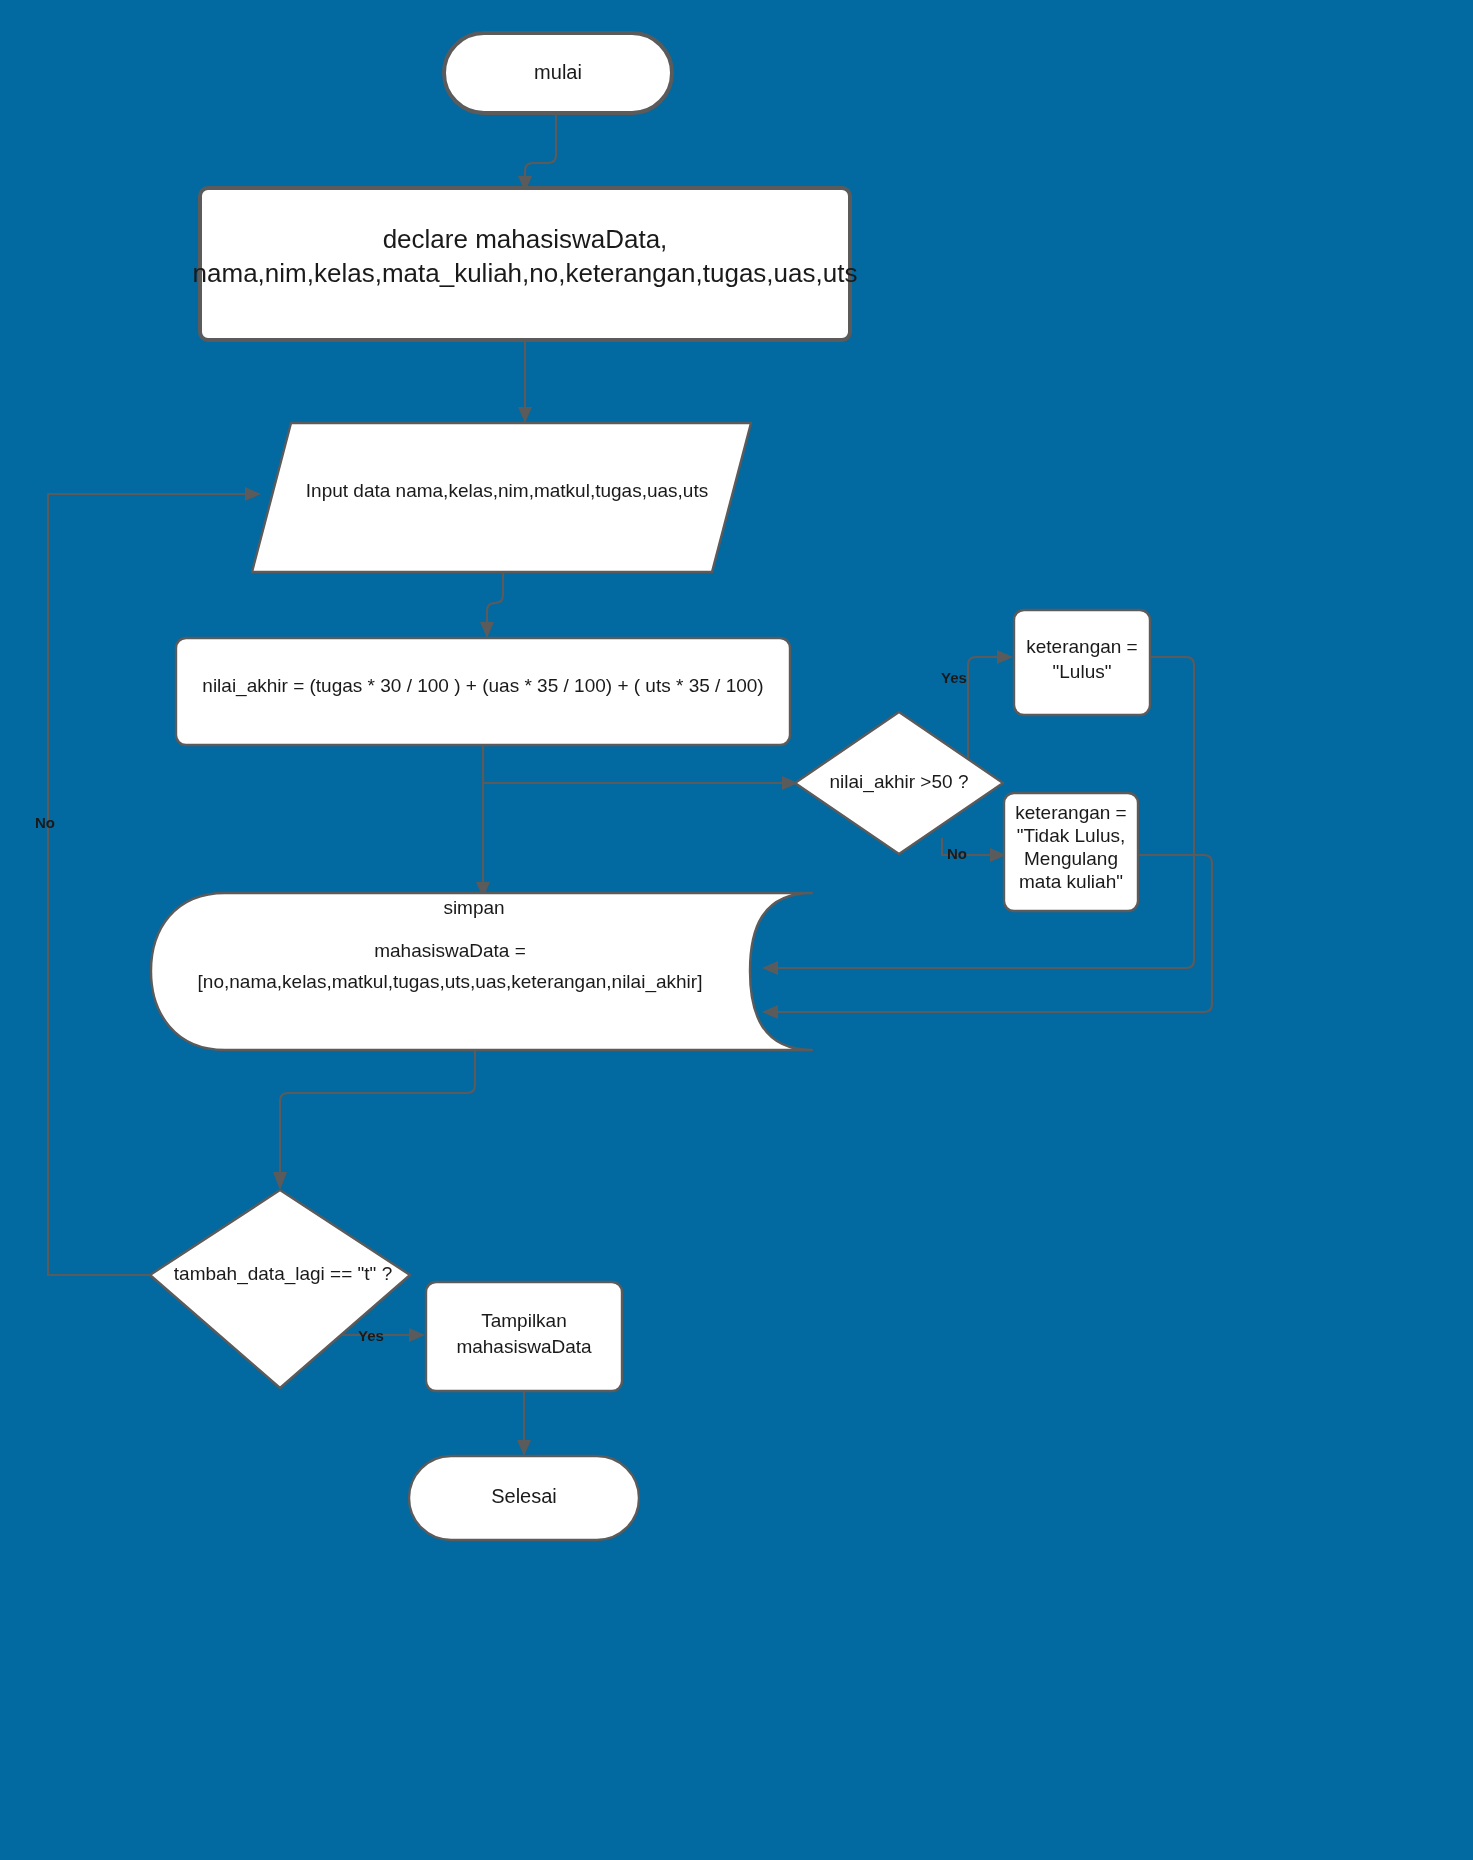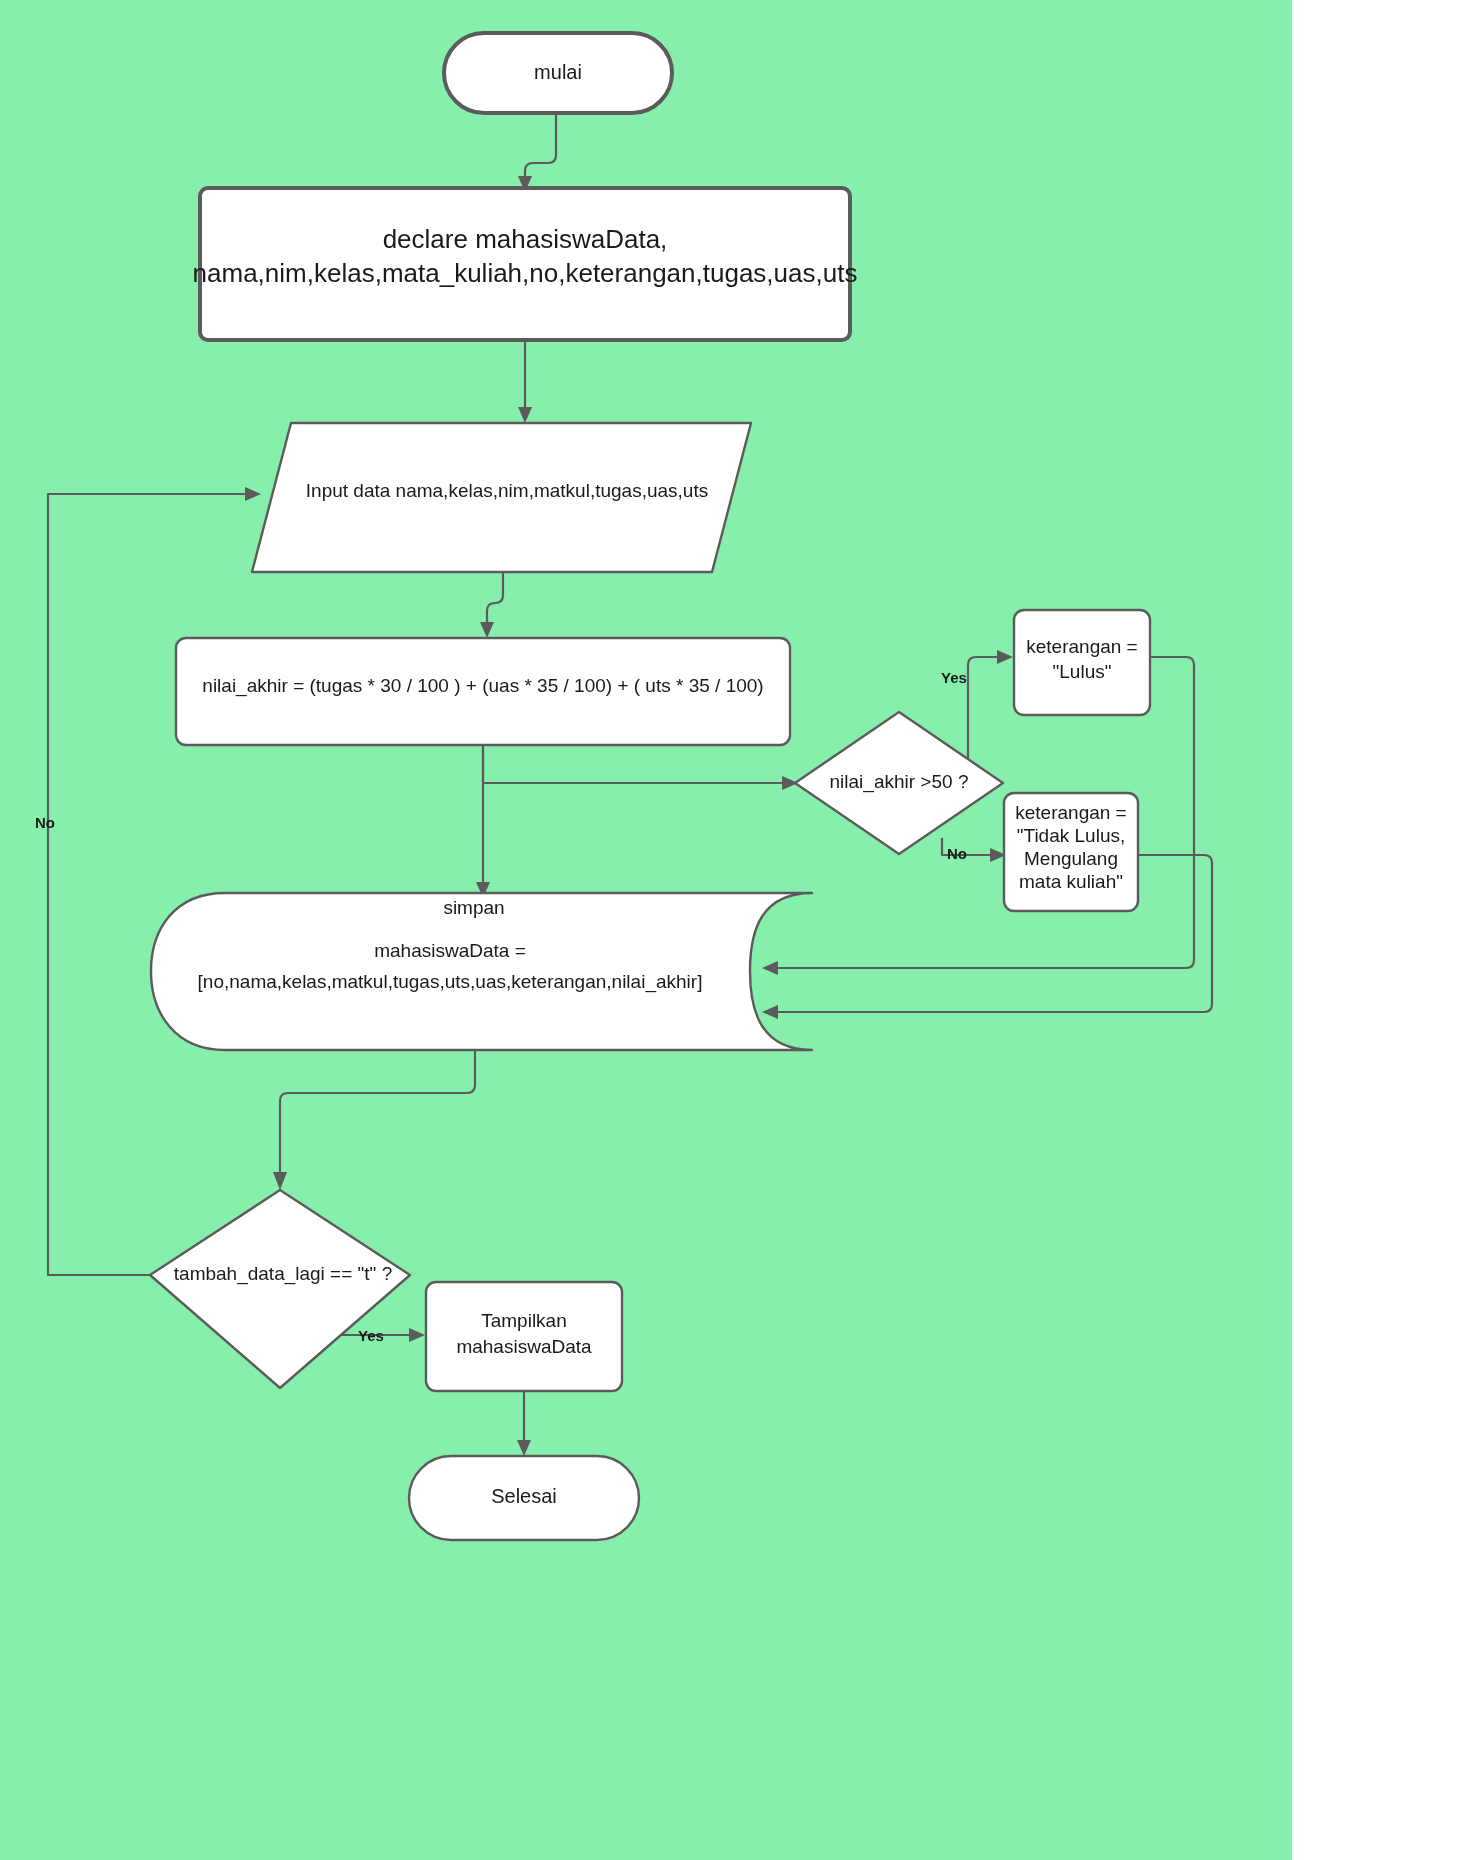--- a/index.html
+++ b/index.html
@@ -8,23 +8,23 @@
     background: #ffffff;
   }
   body {
     width: 1473px;
     height: 1860px;
     font-family: "Liberation Sans", sans-serif;
     overflow: hidden;
   }
   #canvas {
     position: relative;
-    width: 1292px;
+    width: 1473px;
     height: 1860px;
-    background: #86efac;
+    background: #0369a1;
   }
   svg#flow {
     position: absolute;
     top: 0;
     left: 0;
     width: 1473px;
     height: 1860px;
   }
   .shape {
     fill: #ffffff;

